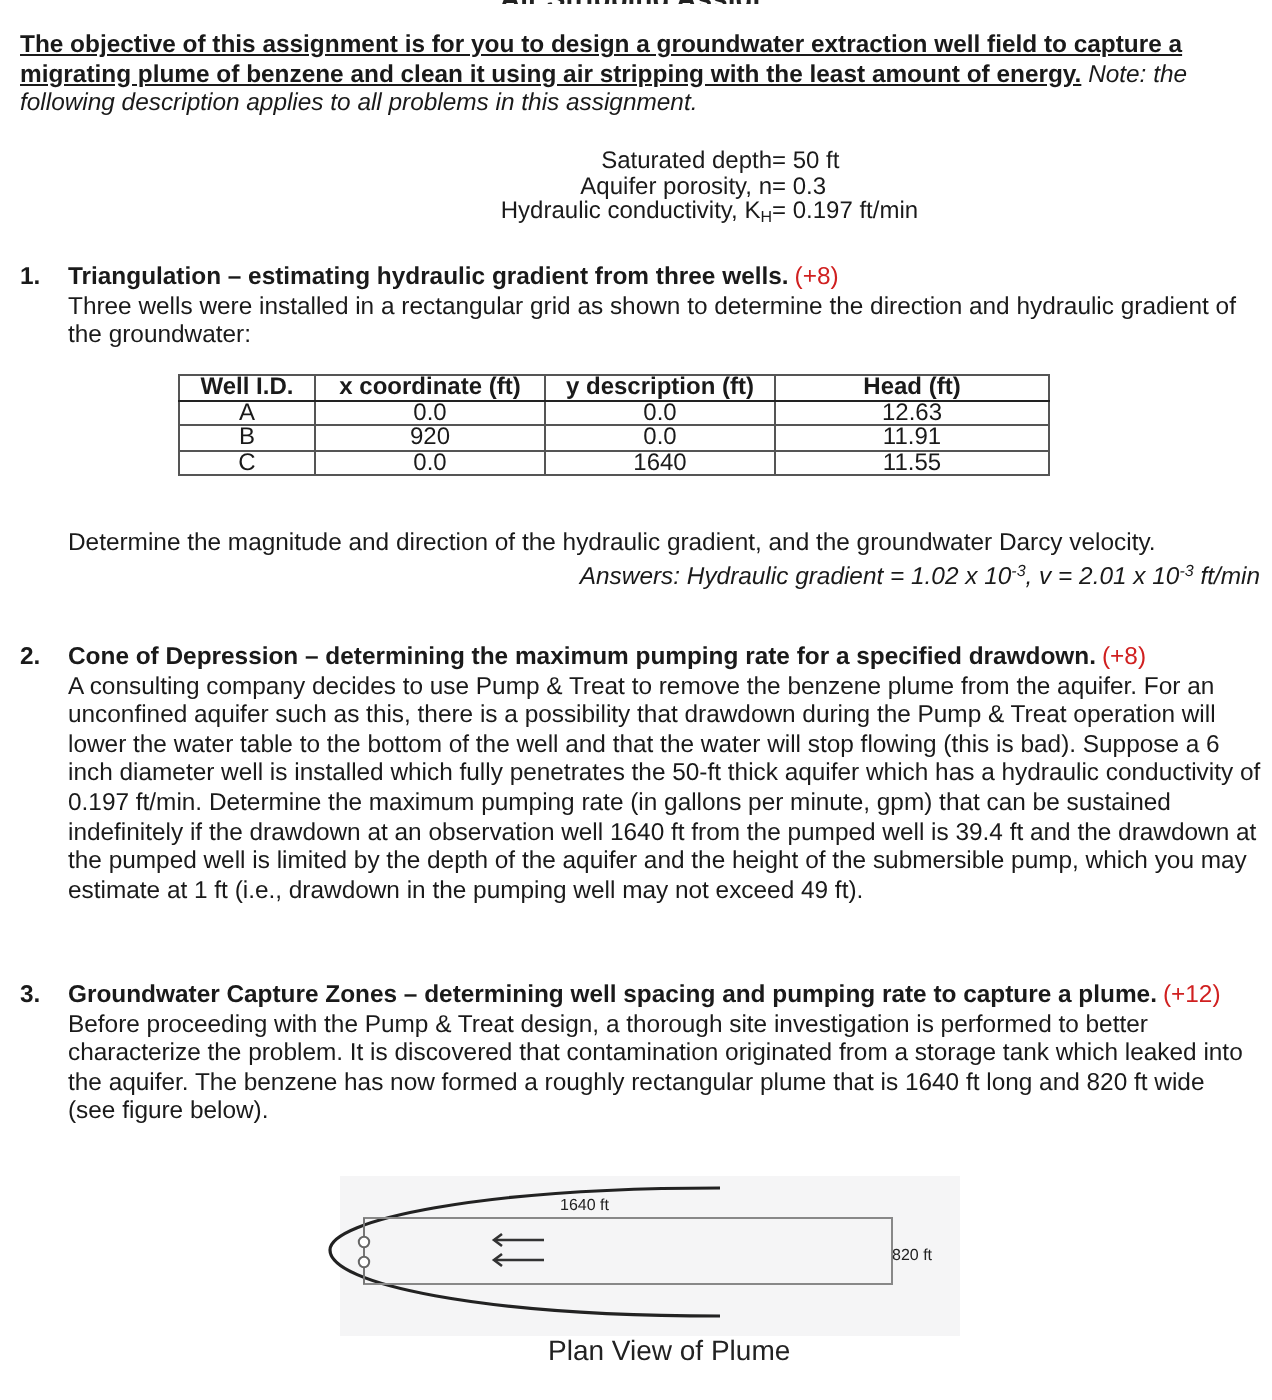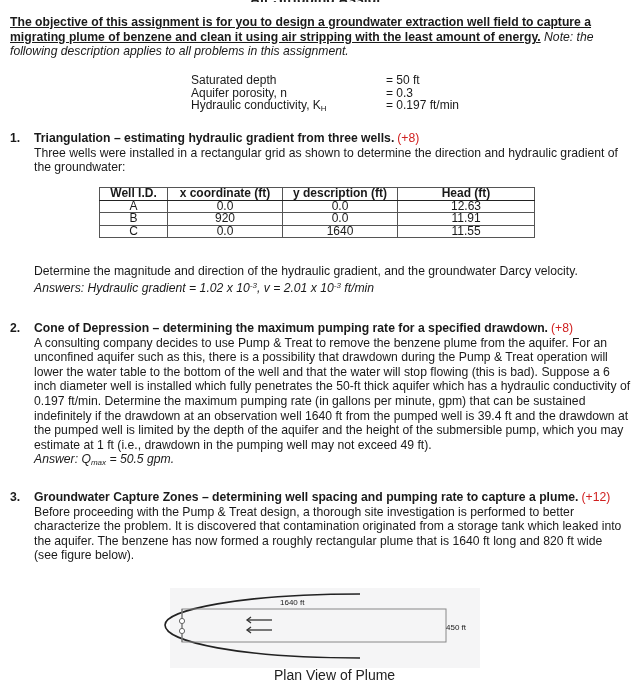--- a/index.html
+++ b/index.html
@@ -10,32 +10,32 @@
   }
   .top-cut {
     position: absolute; left: 250px; top: -8px; width: 130px; height: 10px;
     font-weight: bold; font-size: 14px; color: #222; overflow: hidden; white-space: nowrap;
   }
   .intro { position: absolute; left: 10px; top: 15px; width: 620px; }
   .intro b { font-weight: bold; text-decoration: underline; }
   .intro i { font-style: italic; }
   .params { position: absolute; left: 191px; top: 74px; width: 300px; }
   .params .row { display: flex; height: 12.5px; line-height: 12.5px; font-size: 12px; }
-  .params .lbl { width: 195px; }
+  .params .lbl { width: 195px; text-align: right; }
   .params sub { font-size: 8px; vertical-align: -2px; }
   .section { position: absolute; left: 10px; width: 620px; }
   .sec-head { display: flex; font-weight: bold; }
   .sec-num { width: 24px; }
   .points { color: #d02020; font-weight: normal; margin-left: 3px; }
   .sec-body { padding-left: 24px; }
-  .italic { font-style: italic; }
+  .italic { font-style: italic; text-align: right; }
   sup, .sup { font-size: 8px; vertical-align: 4px; }
   .sub { font-size: 8px; vertical-align: -2px; }
   table.wells {
-    position: absolute; left: 99px; top: 187px;
+    position: absolute; left: 89px; top: 187px;
     border-collapse: collapse; font-size: 12px; line-height: 11.5px;
   }
   table.wells td, table.wells th {
     border: 1px solid #555; padding: 0 4px; text-align: center;
   }
   table.wells th { font-weight: bold; border-bottom: 1.5px solid #222; }
   table.wells { border: 1.5px solid #222; }
   .c1 { width: 59px; } .c2 { width: 106px; } .c3 { width: 106px; } .c4 { width: 128px; }
   .figure { position: absolute; left: 160px; top: 580px; width: 330px; height: 110px; }
   .fig-bg { position: absolute; left: 10px; top: 8px; width: 310px; height: 80px; background: #f5f5f6; }
@@ -109,21 +109,20 @@
   <div class="sec-body">Determine the magnitude and direction of the hydraulic gradient, and the groundwater Darcy velocity.</div>
   <div class="sec-body italic"><span>Answers: Hydraulic gradient = 1.02 x 10</span><span class="sup">-3</span><span>, v = 2.01 x 10</span><span class="sup">-3</span><span> ft/min</span></div>
 </div>
 
 <div class="section" style="top:321px;">
   <div class="sec-head">
     <span class="sec-num">2.</span>
     <span><span>Cone of Depression – determining the maximum pumping rate for a specified drawdown.</span><span class="points">(+8)</span></span>
   </div>
   <div class="sec-body" style="width:598px;">A consulting company decides to use Pump &amp; Treat to remove the benzene plume from the aquifer.  For an unconfined aquifer such as this, there is a possibility that drawdown during the Pump &amp; Treat operation will lower the water table to the bottom of the well and that the water will stop flowing (this is bad).  Suppose a 6 inch diameter well is installed which fully penetrates the 50-ft thick aquifer which has a hydraulic conductivity of 0.197 ft/min. Determine the maximum pumping rate (in gallons per minute, gpm) that can be sustained indefinitely if the drawdown at an observation well 1640 ft from the pumped well is 39.4 ft and the drawdown at the pumped well is limited by the depth of the aquifer and the height of the submersible pump, which you may estimate at 1 ft (i.e., drawdown in the pumping well may not exceed 49 ft).</div>
-  <div class="sec-body italic"><span>Answer: Q</span><span class="sub">max</span><span> = 50.5 gpm.</span></div>
 </div>
 
 <div class="section" style="top:490px;">
   <div class="sec-head">
     <span class="sec-num">3.</span>
     <span><span>Groundwater Capture Zones – determining well spacing and pumping rate to capture a plume.</span><span class="points">(+12)</span></span>
   </div>
   <div class="sec-body" style="width:590px;">Before proceeding with the Pump &amp; Treat design, a thorough site investigation is performed to better characterize the problem.  It is discovered that contamination originated from a storage tank which leaked into the aquifer. The benzene has now formed a roughly rectangular plume that is 1640 ft long and 820 ft wide (see figure below).</div>
 </div>
 
@@ -136,15 +135,15 @@
     <circle cx="22" cy="41" r="2.6" fill="#fff" stroke="#666" stroke-width="1"></circle>
     <circle cx="22" cy="51" r="2.6" fill="#fff" stroke="#666" stroke-width="1"></circle>
     <g stroke="#333" stroke-width="1.3" fill="none">
       <line x1="87" y1="40" x2="112" y2="40"></line>
       <polyline points="91,37 87,40 91,43"></polyline>
       <line x1="87" y1="50" x2="112" y2="50"></line>
       <polyline points="91,47 87,50 91,53"></polyline>
     </g>
   </svg>
   <div class="fig-len">1640 ft</div>
-  <div class="fig-wid">450 ft</div>
+  <div class="fig-wid">820 ft</div>
   <div class="fig-caption">Plan View of Plume</div>
 </div>
 
 </body></html>

